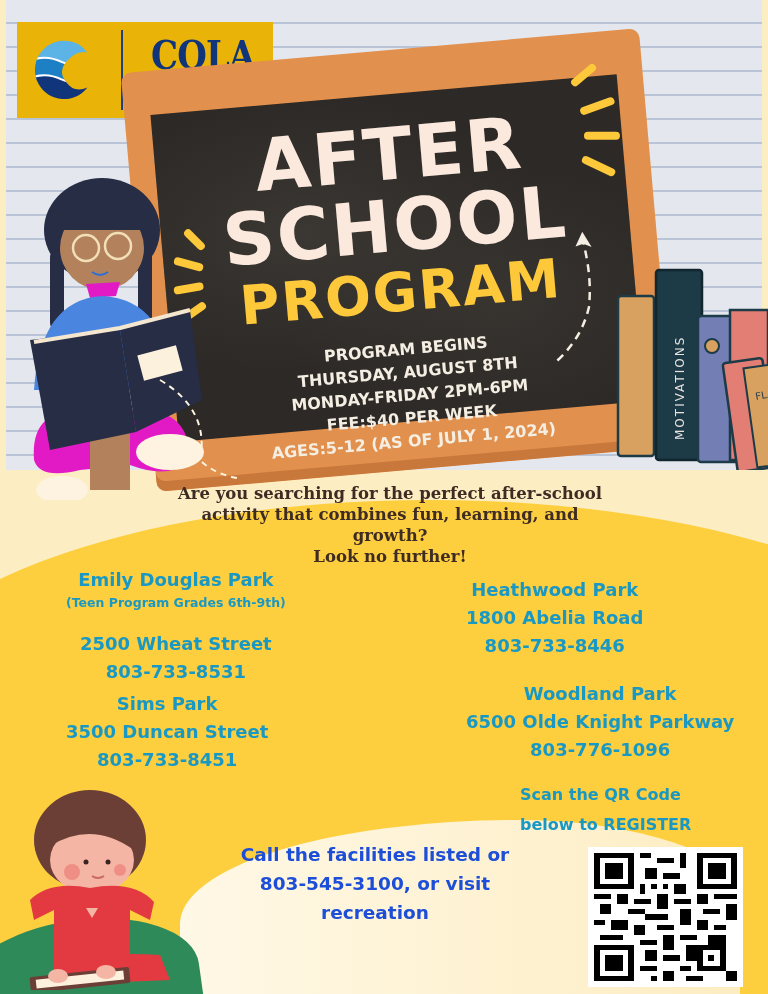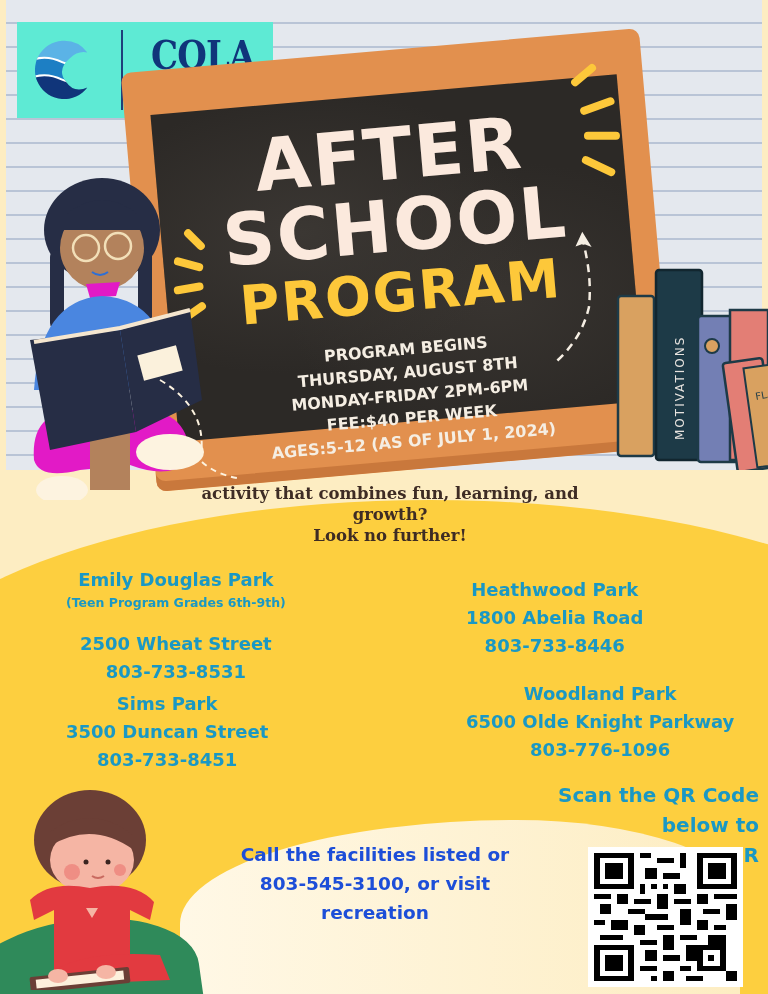--- a/index.html
+++ b/index.html
@@ -25,21 +25,21 @@
     border-radius: 60% 40% 0 0 / 40% 30% 0 0;
   }
   .green-rug {
     position: absolute; left: -40px; top: 920px; width: 240px; height: 120px;
     background: #2f8a5a; border-radius: 50% 50% 0 0; transform: rotate(-8deg);
   }
 
   
   .logo {
     position: absolute; left: 17px; top: 22px; width: 256px; height: 96px;
-    background: #5eead4; display: flex; align-items: center; gap: 20px;
+    background: #eab308; display: flex; align-items: center; gap: 20px;
   }
   .logo-mark { margin-left: 14px; width: 64px; height: 64px; }
   .logo-divider { width: 2px; height: 80px; background: #1f3f7a; margin: 0 8px 0 8px; }
   .logo-text { display: flex; flex-direction: column; }
   .logo-name {
     font-family: "DejaVu Serif", serif; font-weight: bold; font-size: 40px;
     color: #10357a; letter-spacing: -1px; line-height: 40px; transform: scaleX(0.85); transform-origin: left;
   }
   .logo-sub { font-family: "Liberation Sans", sans-serif; font-size: 13px; color: #2b3f6b; line-height: 15px; }
 
@@ -89,22 +89,22 @@
     font-family: "DejaVu Serif", serif; font-weight: bold; color: #3e2c24;
     font-size: 16.5px; line-height: 21px;
   }
 
   
   .park { position: absolute; color: #1a98c4; font-family: "DejaVu Sans", sans-serif; font-weight: bold; text-align: center; }
   .park .line { font-size: 18px; line-height: 28px; white-space: nowrap; }
   .park .note { font-size: 12.5px; line-height: 18px; }
 
   .qr-label {
-    position: absolute; left: 549px; top: 780px; width: 210px; text-align: right;
-    color: #1a98c4; font-family: "DejaVu Sans", sans-serif; font-weight: bold; font-size: 20px; line-height: 30px;
+    position: absolute; left: 520px; top: 780px; width: 210px; text-align: left;
+    color: #1a98c4; font-family: "DejaVu Sans", sans-serif; font-weight: bold; font-size: 16px; line-height: 30px;
   }
   .qr {
     position: absolute; left: 588px; top: 847px; width: 155px; height: 140px;
     background: #fff; padding: 6px;
   }
   .call {
     position: absolute; left: 200px; top: 840px; width: 350px; text-align: center;
     color: #1d4ed8; font-family: "DejaVu Sans", sans-serif; font-weight: bold;
     font-size: 18.5px; line-height: 29px;
   }
@@ -199,20 +199,21 @@
   <text x="72" y="190" transform="rotate(-90 72 190)" fill="#e7e3df" font-family="DejaVu Sans, sans-serif" font-size="12" letter-spacing="2">MOTIVATIONS</text>
   <rect x="86" y="66" width="40" height="146" rx="3" fill="#737fb4" stroke="#1d3a47" stroke-width="2.5"></rect>
   <circle cx="100" cy="96" r="7" fill="#d9a160" stroke="#1d3a47" stroke-width="2"></circle>
   <rect x="118" y="60" width="38" height="150" fill="#e37e75" stroke="#1d3a47" stroke-width="2.5"></rect>
   <rect x="118" y="110" width="40" height="110" rx="3" fill="#e37e75" stroke="#1d3a47" stroke-width="2.5" transform="rotate(-8 138 165)"></rect>
   <rect x="138" y="118" width="30" height="100" fill="#d9a160" stroke="#1d3a47" stroke-width="2" transform="rotate(-8 138 165)"></rect>
   <text x="144" y="150" fill="#1d3a47" font-family="DejaVu Sans, sans-serif" font-size="10" transform="rotate(-10 144 150)">FLAV</text>
 </svg>
 
 <div class="intro">
+  <div>Are you searching for the perfect after-school</div>
   <div>activity that combines fun, learning, and</div>
   <div>growth?</div>
   <div>Look no further!</div>
 </div>
 
 <div class="park" style="left:66px;top:566px;">
   <div class="line">Emily Douglas Park</div>
   <div class="note">(Teen Program Grades 6th-9th)</div>
   <div class="line" style="margin-top:18px">2500 Wheat Street</div>
   <div class="line">803-733-8531</div>

